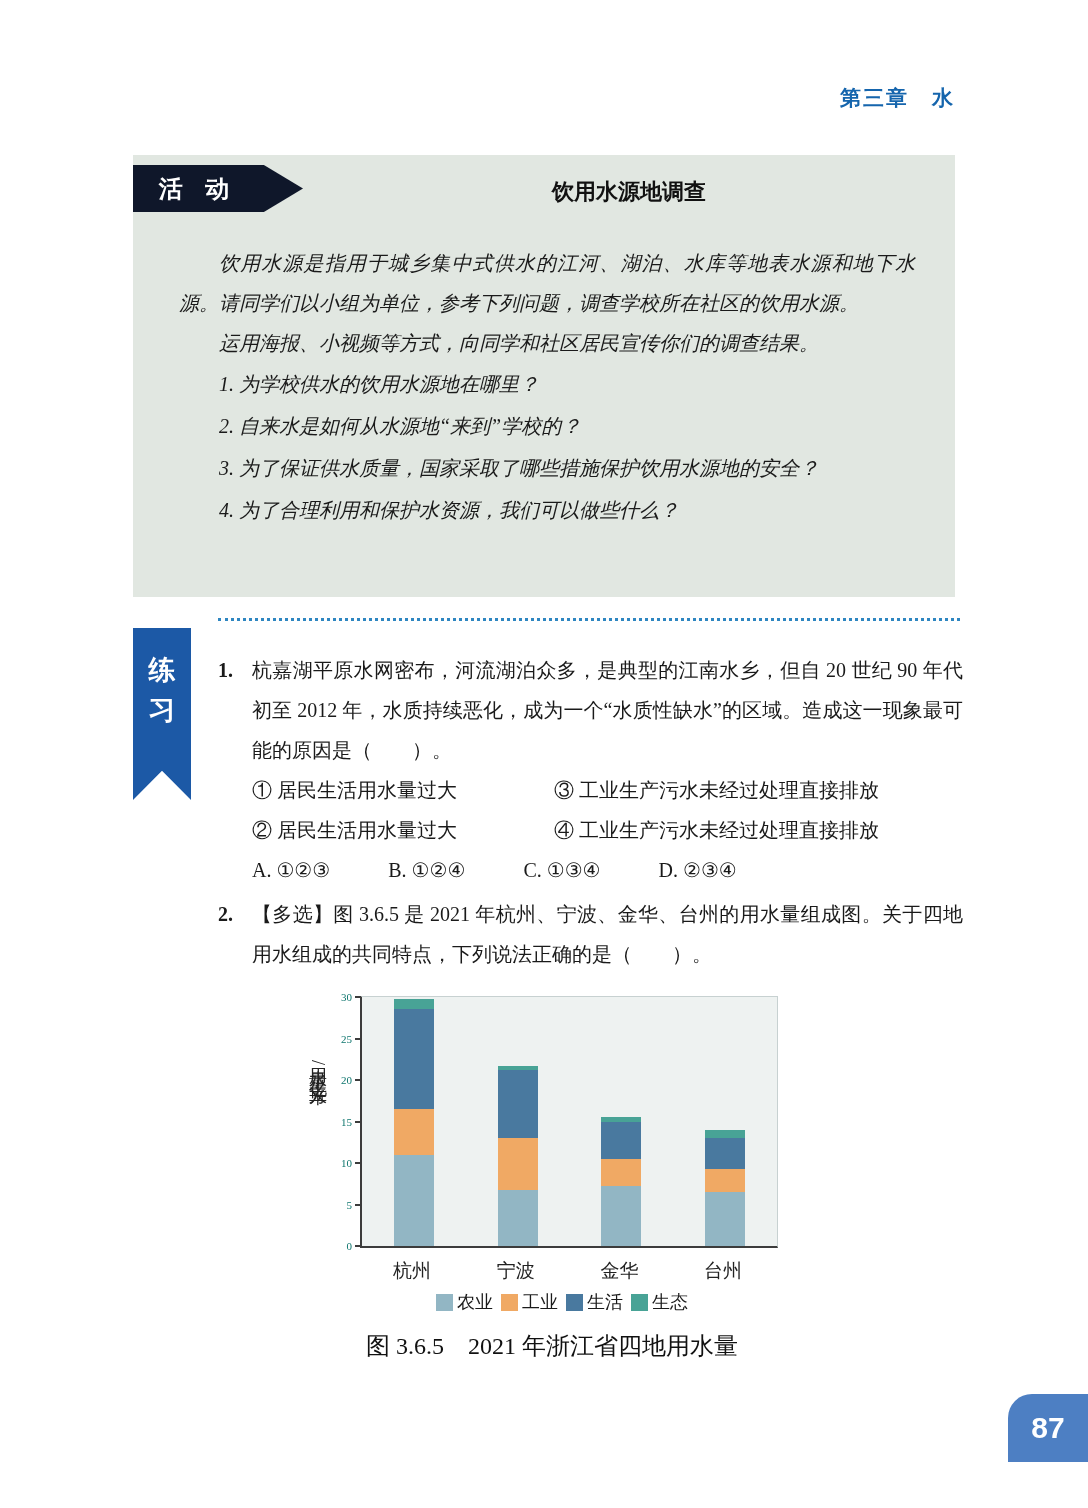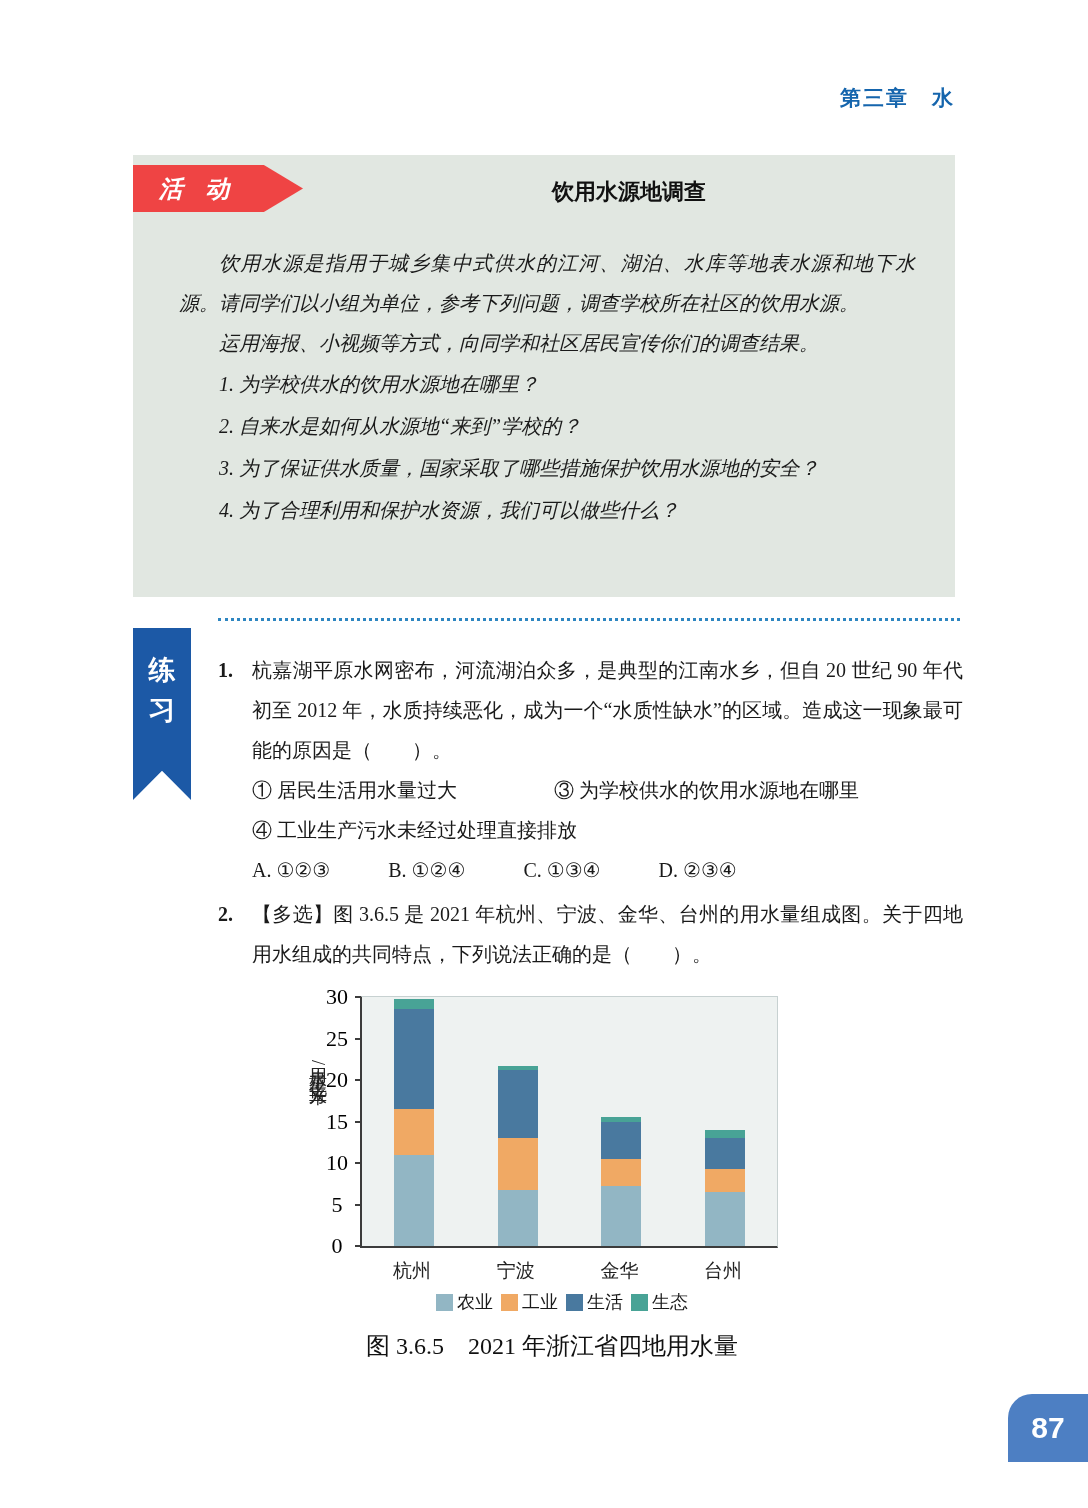--- a/index.html
+++ b/index.html
@@ -20,27 +20,26 @@
     letter-spacing:2px;
   }
 
   
   .activity-box {
     position:absolute; left:133px; top:155px; width:822px; height:442px;
     background:#e1e7e1;
   }
   .activity-banner {
     position:absolute; left:0; top:10px; width:170px; height:47px;
-    background:#ef4444;
+    background:#0f172a;
     clip-path:polygon(0 0, 77% 0, 100% 50%, 77% 100%, 0 100%);
     display:flex; align-items:center; justify-content:center;
     padding-right:40px;
     color:#fff; font-weight:bold; font-size:24px; letter-spacing:8px;
     font-family:"Liberation Sans","DejaVu Sans",sans-serif;
-    font-style:italic;
   }
   .activity-title {
     position:absolute; left:170px; right:0; top:22px;
     text-align:center; font-weight:bold; font-size:22px;
     font-family:"Liberation Sans","DejaVu Sans",sans-serif;
     color:#111;
   }
   .activity-body {
     position:absolute; left:46px; right:40px; top:88px;
     font-size:20px; line-height:40px; text-align:justify;font-style:italic;
@@ -87,22 +86,22 @@
     letter-spacing:2px;
   }
   .plot {
     position:relative; margin-left:68px; width:418px; height:252px;
     background:#eef2f1;
     border:1px solid #c7d1d1;
     border-left:2px solid #3c3c3c;
     border-bottom:2px solid #3c3c3c;
   }
   .ytick {
-    position:absolute; left:-40px; width:30px; text-align:center;
-    font-size:22px; color:#000000; line-height:20px;
+    position:absolute; left:-40px; width:30px; text-align:right;
+    font-size:11px; color:#0f766e; line-height:20px;
   }
   .ytickmark {
     position:absolute; left:-7px; width:6px; height:2px; background:#3c3c3c;
   }
   .bar {
     position:absolute; bottom:0; width:40px;
     display:flex; flex-direction:column-reverse;
   }
   .xlabels { position:relative; margin-left:68px; width:418px; height:36px; }
   .xlab {
@@ -157,23 +156,24 @@
   <div>习</div>
 </div>
 
 <div class="practice">
   <div class="pq">
     <span class="qnum">1.</span>
     <span>杭嘉湖平原水网密布，河流湖泊众多，是典型的江南水乡，但自 20 世纪 90 年代初至 2012 年，水质持续恶化，成为一个“水质性缺水”的区域。造成这一现象最可能的原因是（　　）。</span>
   </div>
   <div class="optrow">
     <span class="c1">① 居民生活用水量过大</span>
-    <span>③ 为学校供水的饮用水源地在哪里</span>
+    <span>③ 工业生产污水未经过处理直接排放</span>
   </div>
   <div class="optrow">
+    <span class="c1">② 居民生活用水量过大</span>
     <span>④ 工业生产污水未经过处理直接排放</span>
   </div>
   <div class="choices">
     <span>A. ①②③</span>
     <span>B. ①②④</span>
     <span>C. ①③④</span>
     <span>D. ②③④</span>
   </div>
   <div class="pq pq2">
     <span class="qnum">2.</span>

